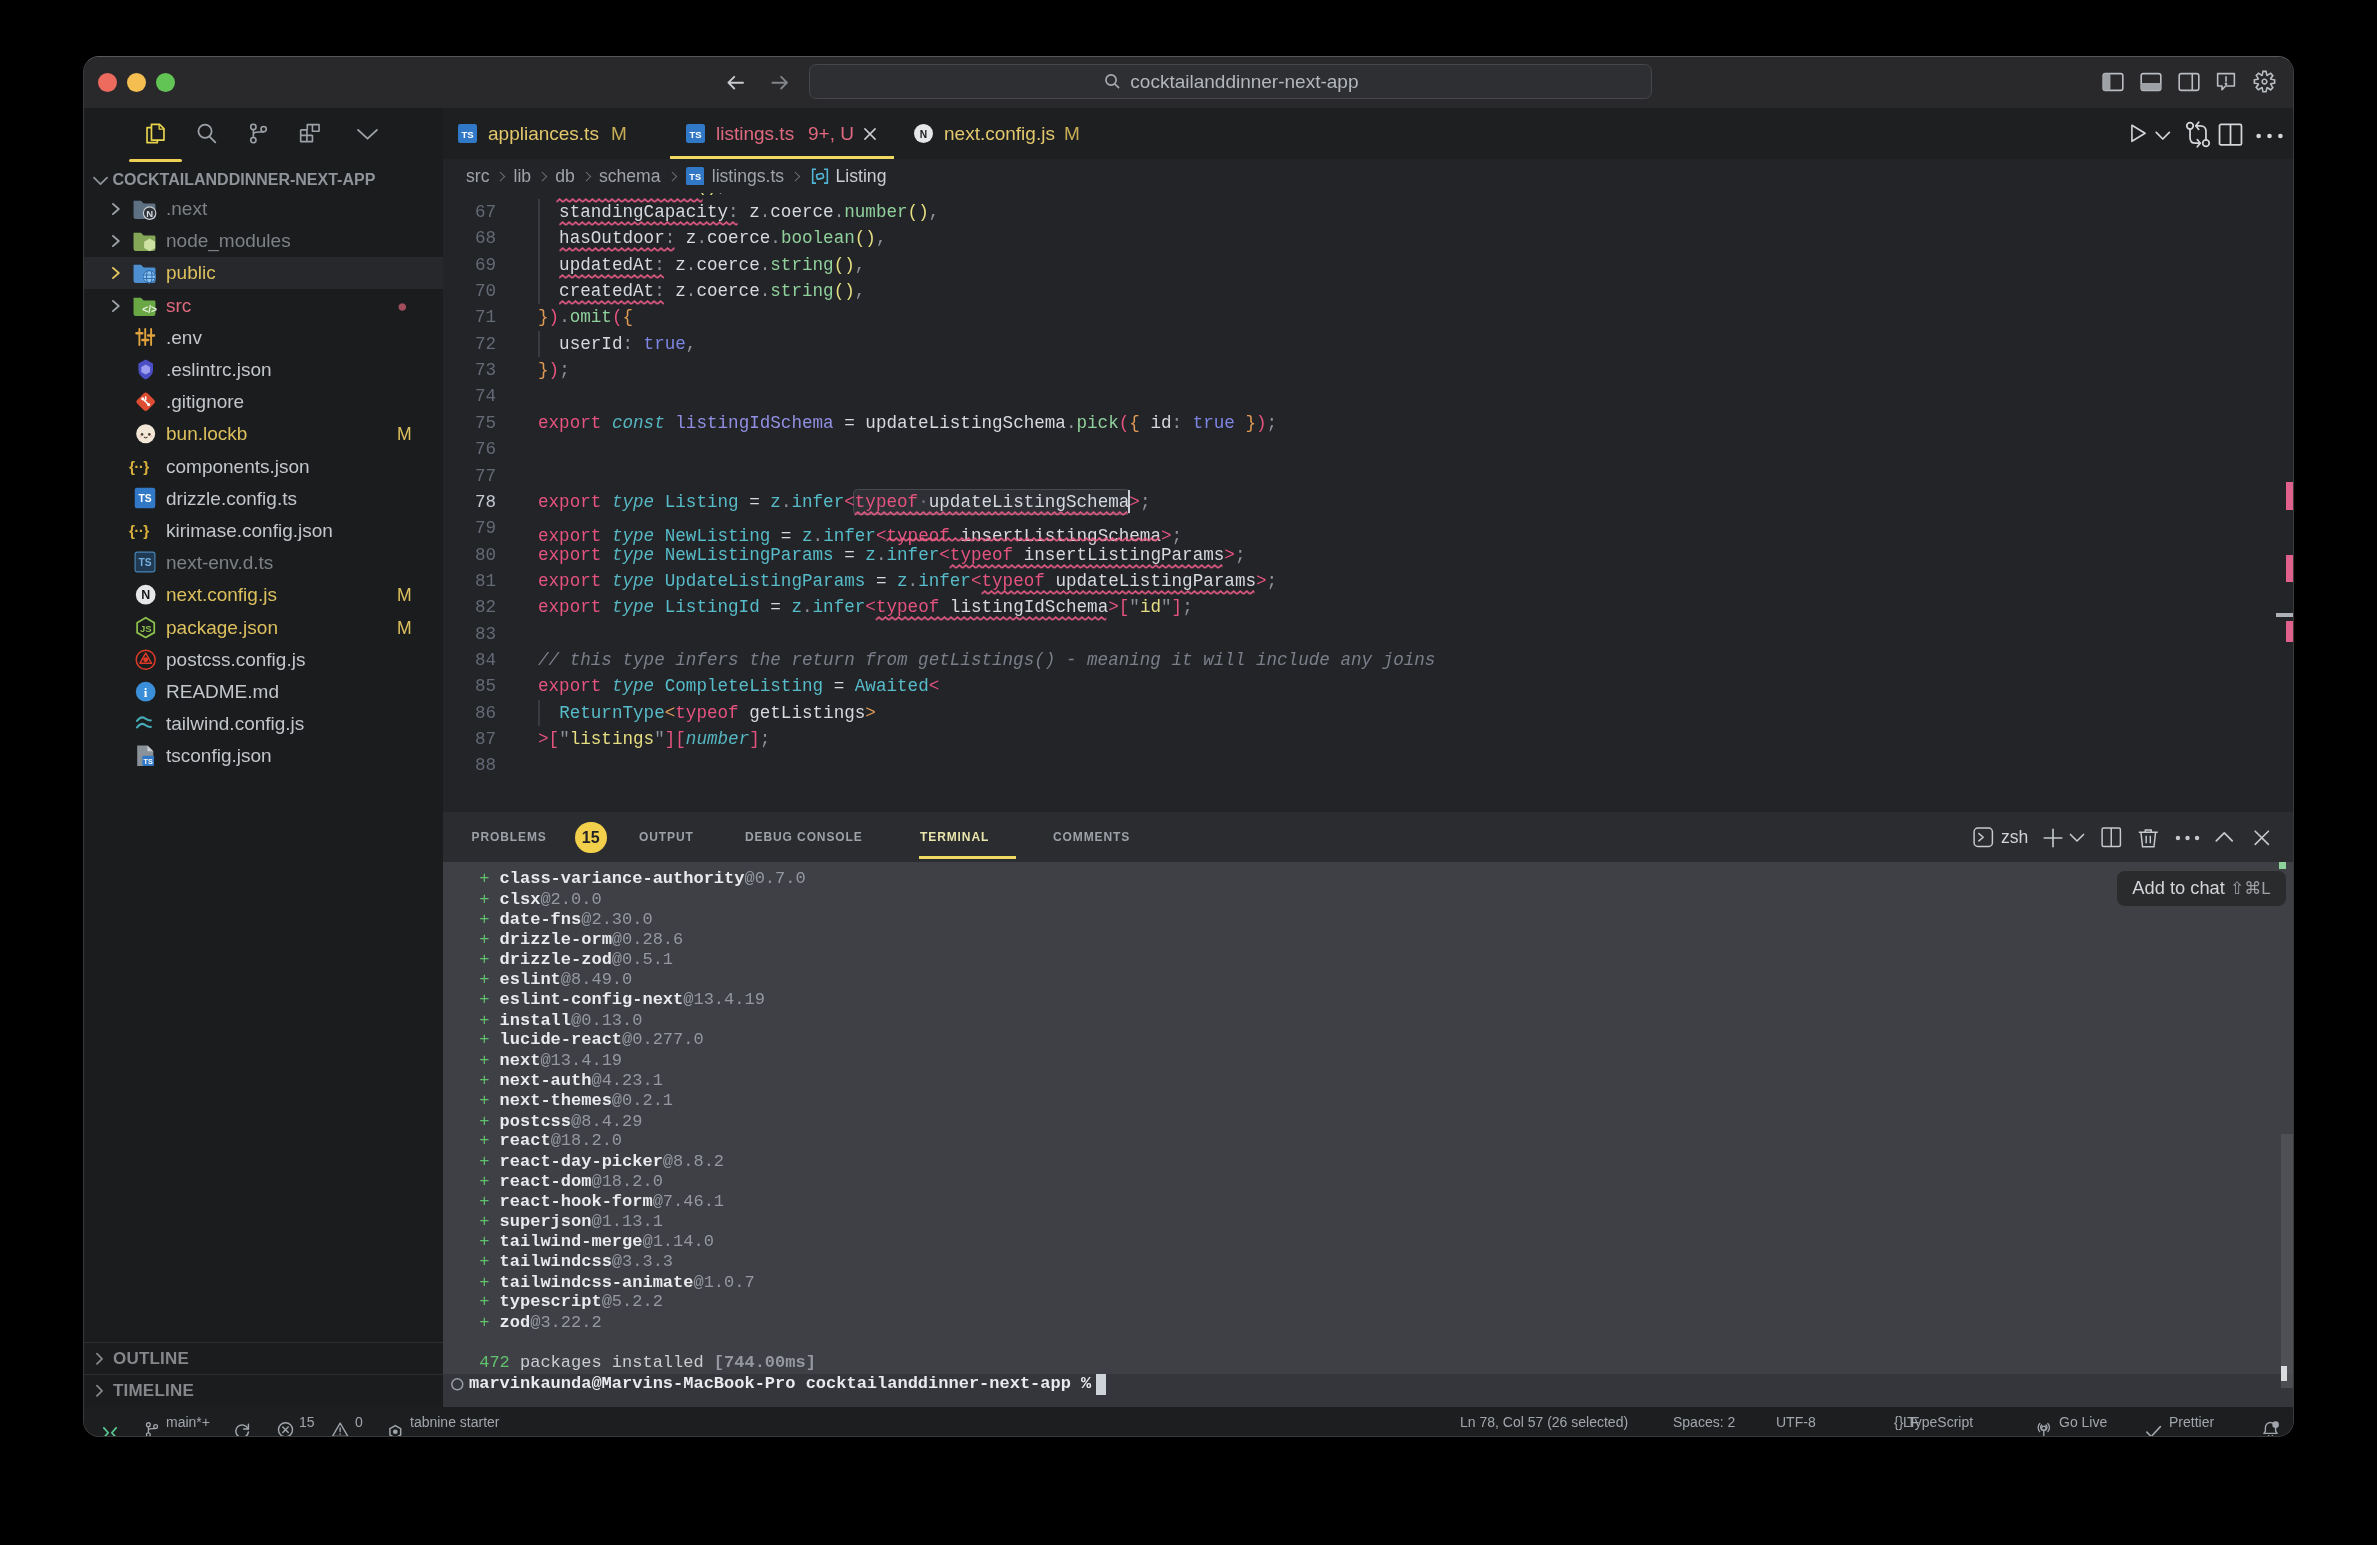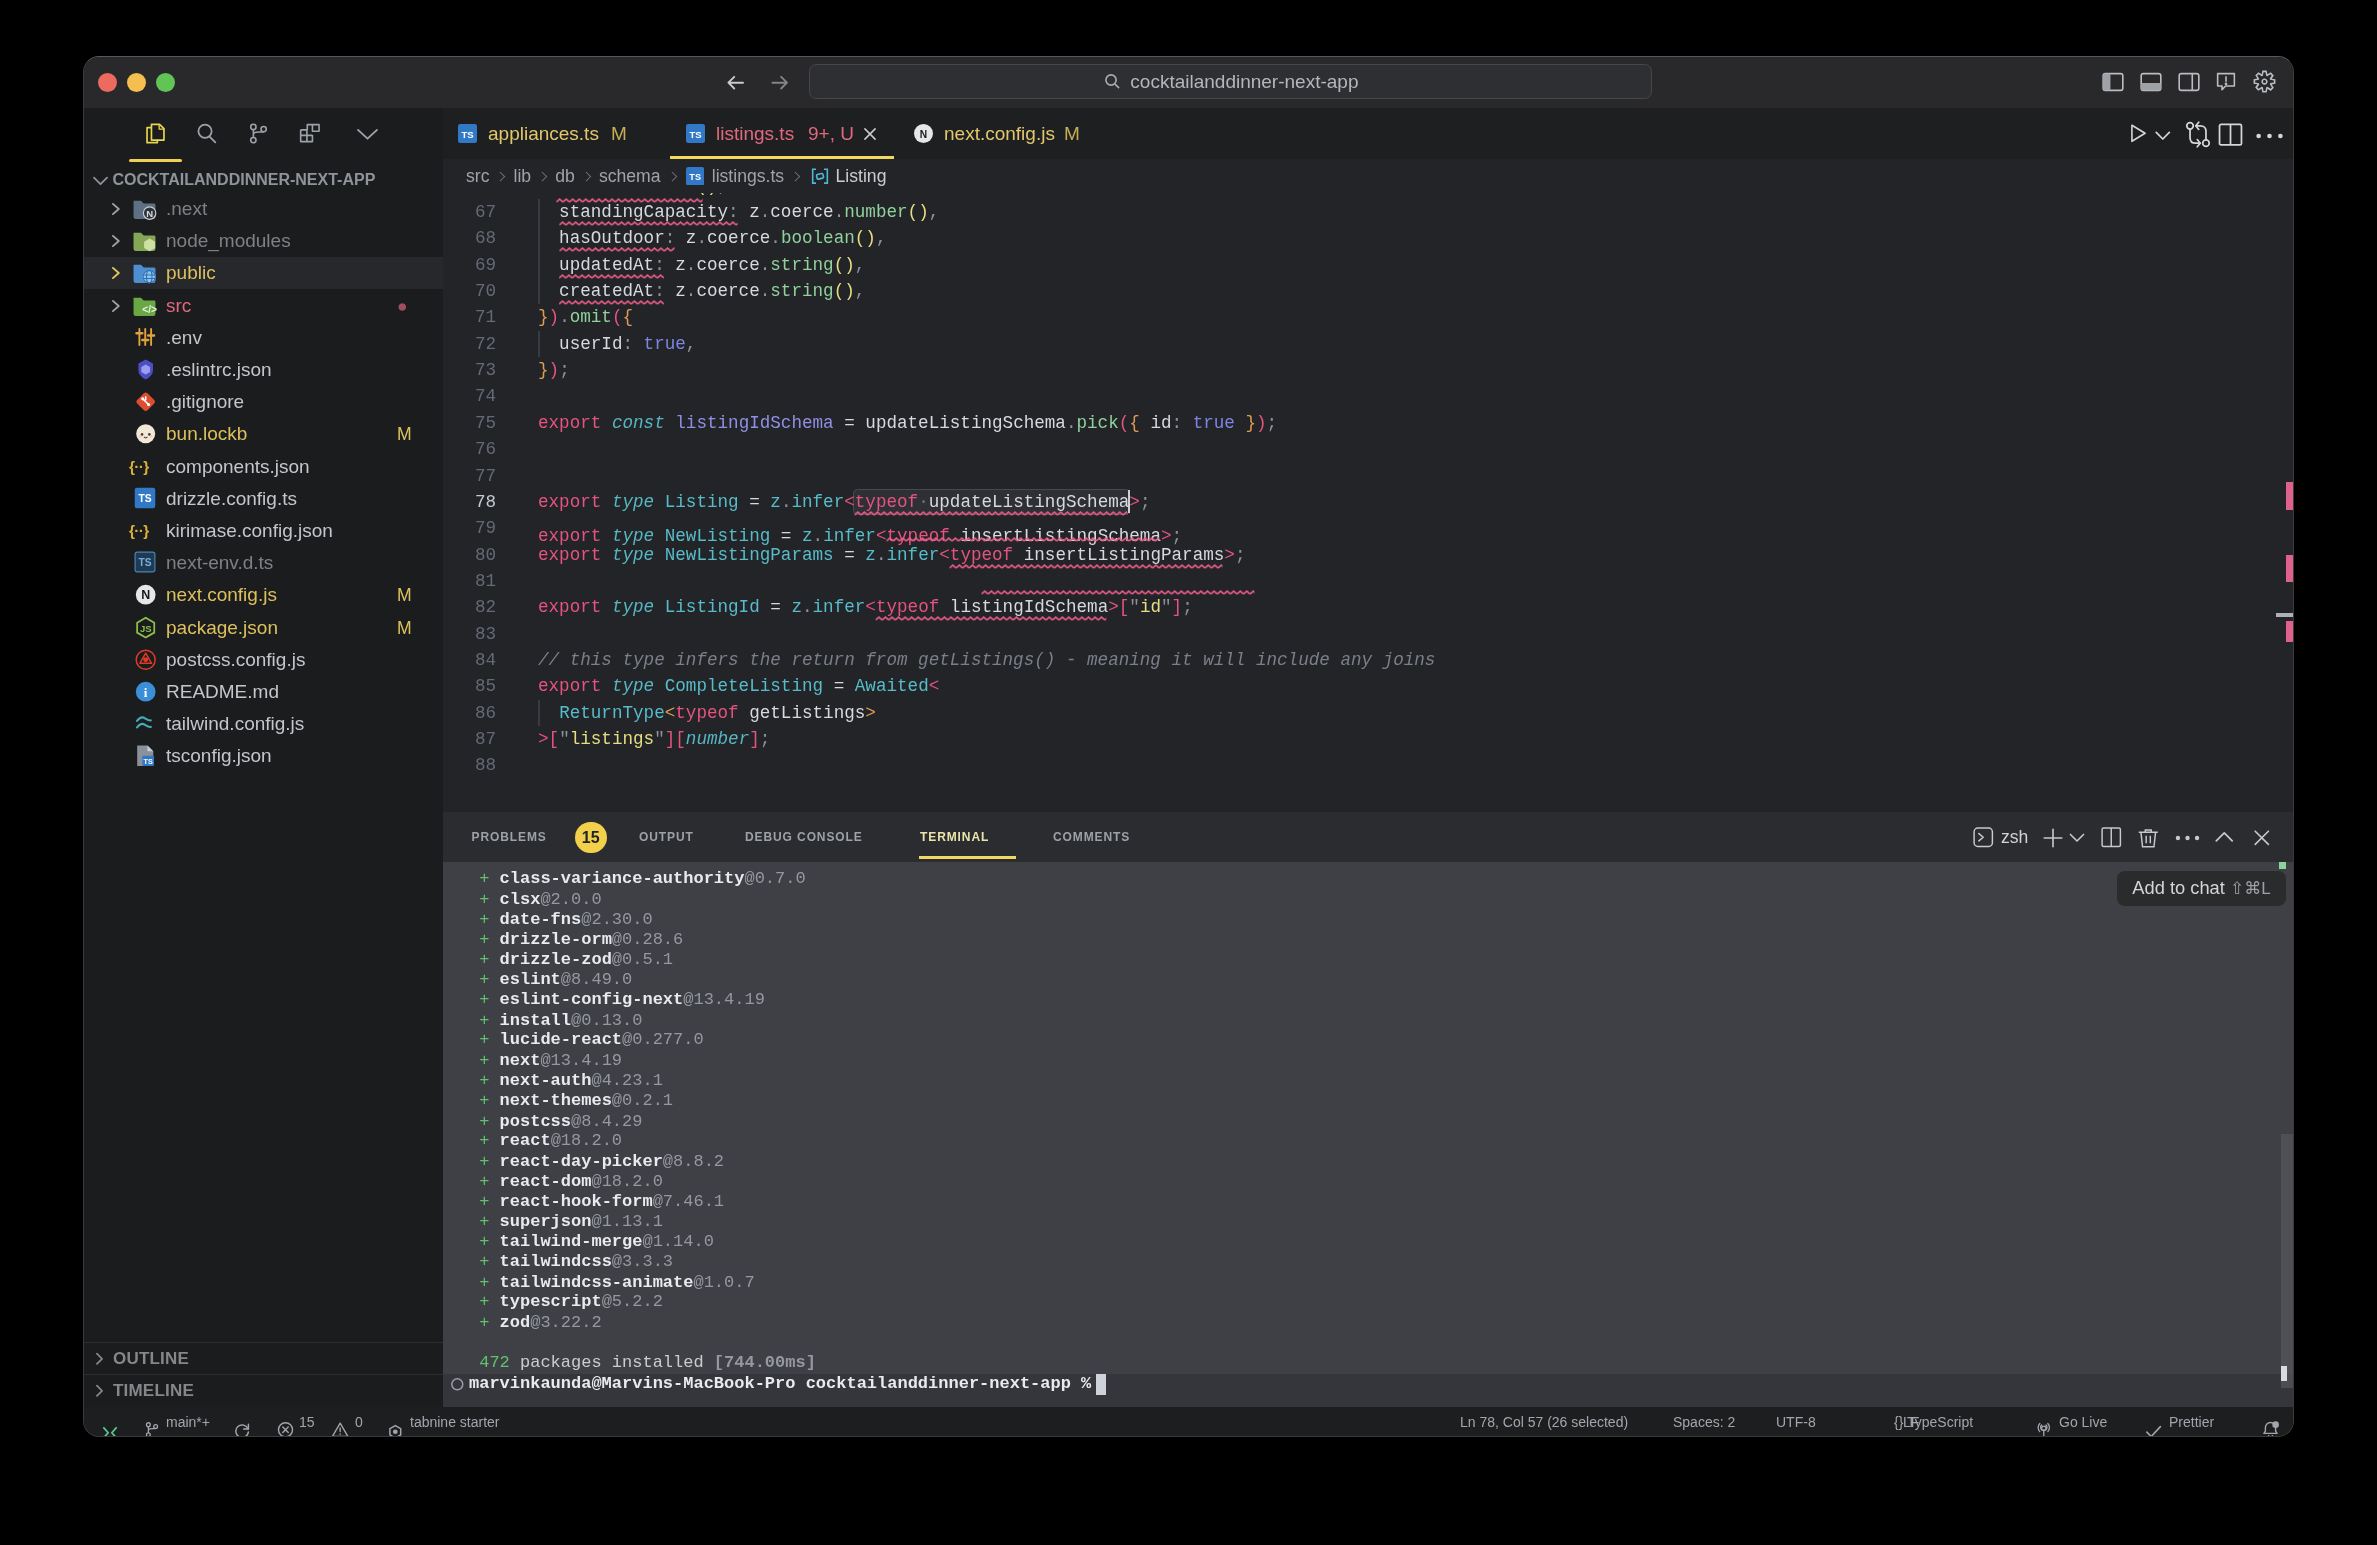--- a/index.html
+++ b/index.html
@@ -414,20 +414,21 @@
   <div class="code-line" style="top:168px;">  hasOutdoor<span class="p">:</span> z<span class="p">.</span>coerce<span class="p">.</span><span class="g">boolean</span><span class="y">()</span><span class="p">,</span></div>
   <div class="code-line" style="top:195px;">  updatedAt<span class="p">:</span> z<span class="p">.</span>coerce<span class="p">.</span><span class="g">string</span><span class="y">()</span><span class="p">,</span></div>
   <div class="code-line" style="top:221px;">  createdAt<span class="p">:</span> z<span class="p">.</span>coerce<span class="p">.</span><span class="g">string</span><span class="y">()</span><span class="p">,</span></div>
   <div class="code-line" style="top:247px;"><span class="o">}</span><span class="k">)</span><span class="p">.</span><span class="g">omit</span><span class="k">(</span><span class="o">{</span></div>
   <div class="code-line" style="top:274px;">  userId<span class="p">:</span> <span class="v">true</span><span class="p">,</span></div>
   <div class="code-line" style="top:300px;"><span class="o">}</span><span class="k">)</span><span class="p">;</span></div>
   <div class="code-line" style="top:353px;"><span class="k">export</span> <span class="t">const</span> <span class="pu">listingIdSchema</span> = updateListingSchema<span class="p">.</span><span class="g">pick</span><span class="k">(</span><span class="o">{</span> id<span class="p">:</span> <span class="v">true</span> <span class="o">}</span><span class="k">)</span><span class="p">;</span></div>
   <div class="code-line" style="top:432px;"><span class="k">export</span> <span class="t">type</span> <span class="ty">Listing</span> = <span class="ty">z</span><span class="p">.</span><span class="ty">infer</span><span class="k">&lt;typeof</span><span style="color:#70757e;">·</span>updateListingSchema<span class="k">&gt;</span><span class="p">;</span></div>
   <div class="code-line" style="top:458px;margin-top:8px;"><span class="k">export</span> <span class="t">type</span> <span class="ty">NewListing</span> = <span class="ty">z</span><span class="p">.</span><span class="ty">infer</span><span class="k">&lt;typeof</span> insertListingSchema<span class="k">&gt;</span><span class="p">;</span></div>
   <div class="code-line" style="top:485px;"><span class="k">export</span> <span class="t">type</span> <span class="ty">NewListingParams</span> = <span class="ty">z</span><span class="p">.</span><span class="ty">infer</span><span class="k">&lt;typeof</span> insertListingParams<span class="k">&gt;</span><span class="p">;</span></div>
+  <div class="code-line" style="top:511px;"><span class="k">export</span> <span class="t">type</span> <span class="ty">UpdateListingParams</span> = <span class="ty">z</span><span class="p">.</span><span class="ty">infer</span><span class="k">&lt;typeof</span> updateListingParams<span class="k">&gt;</span><span class="p">;</span></div>
   <div class="code-line" style="top:537px;"><span class="k">export</span> <span class="t">type</span> <span class="ty">ListingId</span> = <span class="ty">z</span><span class="p">.</span><span class="ty">infer</span><span class="k">&lt;typeof</span> listingIdSchema<span class="k">&gt;[</span><span class="p">"</span><span class="y">id</span><span class="p">"</span><span class="k">]</span><span class="p">;</span></div>
   <div class="code-line c" style="top:590px;">// this type infers the return from getListings() - meaning it will include any joins</div>
   <div class="code-line" style="top:616px;"><span class="k">export</span> <span class="t">type</span> <span class="ty">CompleteListing</span> = <span class="ty">Awaited</span><span class="k">&lt;</span></div>
   <div class="code-line" style="top:643px;">  <span class="ty">ReturnType</span><span class="o">&lt;</span><span class="k">typeof</span> getListings<span class="o">&gt;</span></div>
   <div class="code-line" style="top:669px;"><span class="k">&gt;[</span><span class="p">"</span><span class="y">listings</span><span class="p">"</span><span class="k">][</span><span class="t">number</span><span class="k">]</span><span class="p">;</span></div>
 
   <div class="abs" style="left:1044px;top:433px;width:2.2px;height:23.4px;background:#ccd1d7;"></div>
 
   <div class="sq" style="left:472px;top:141px;width:147px;">
       <svg width="100%" height="5.1" viewBox="0 0 201 7">

